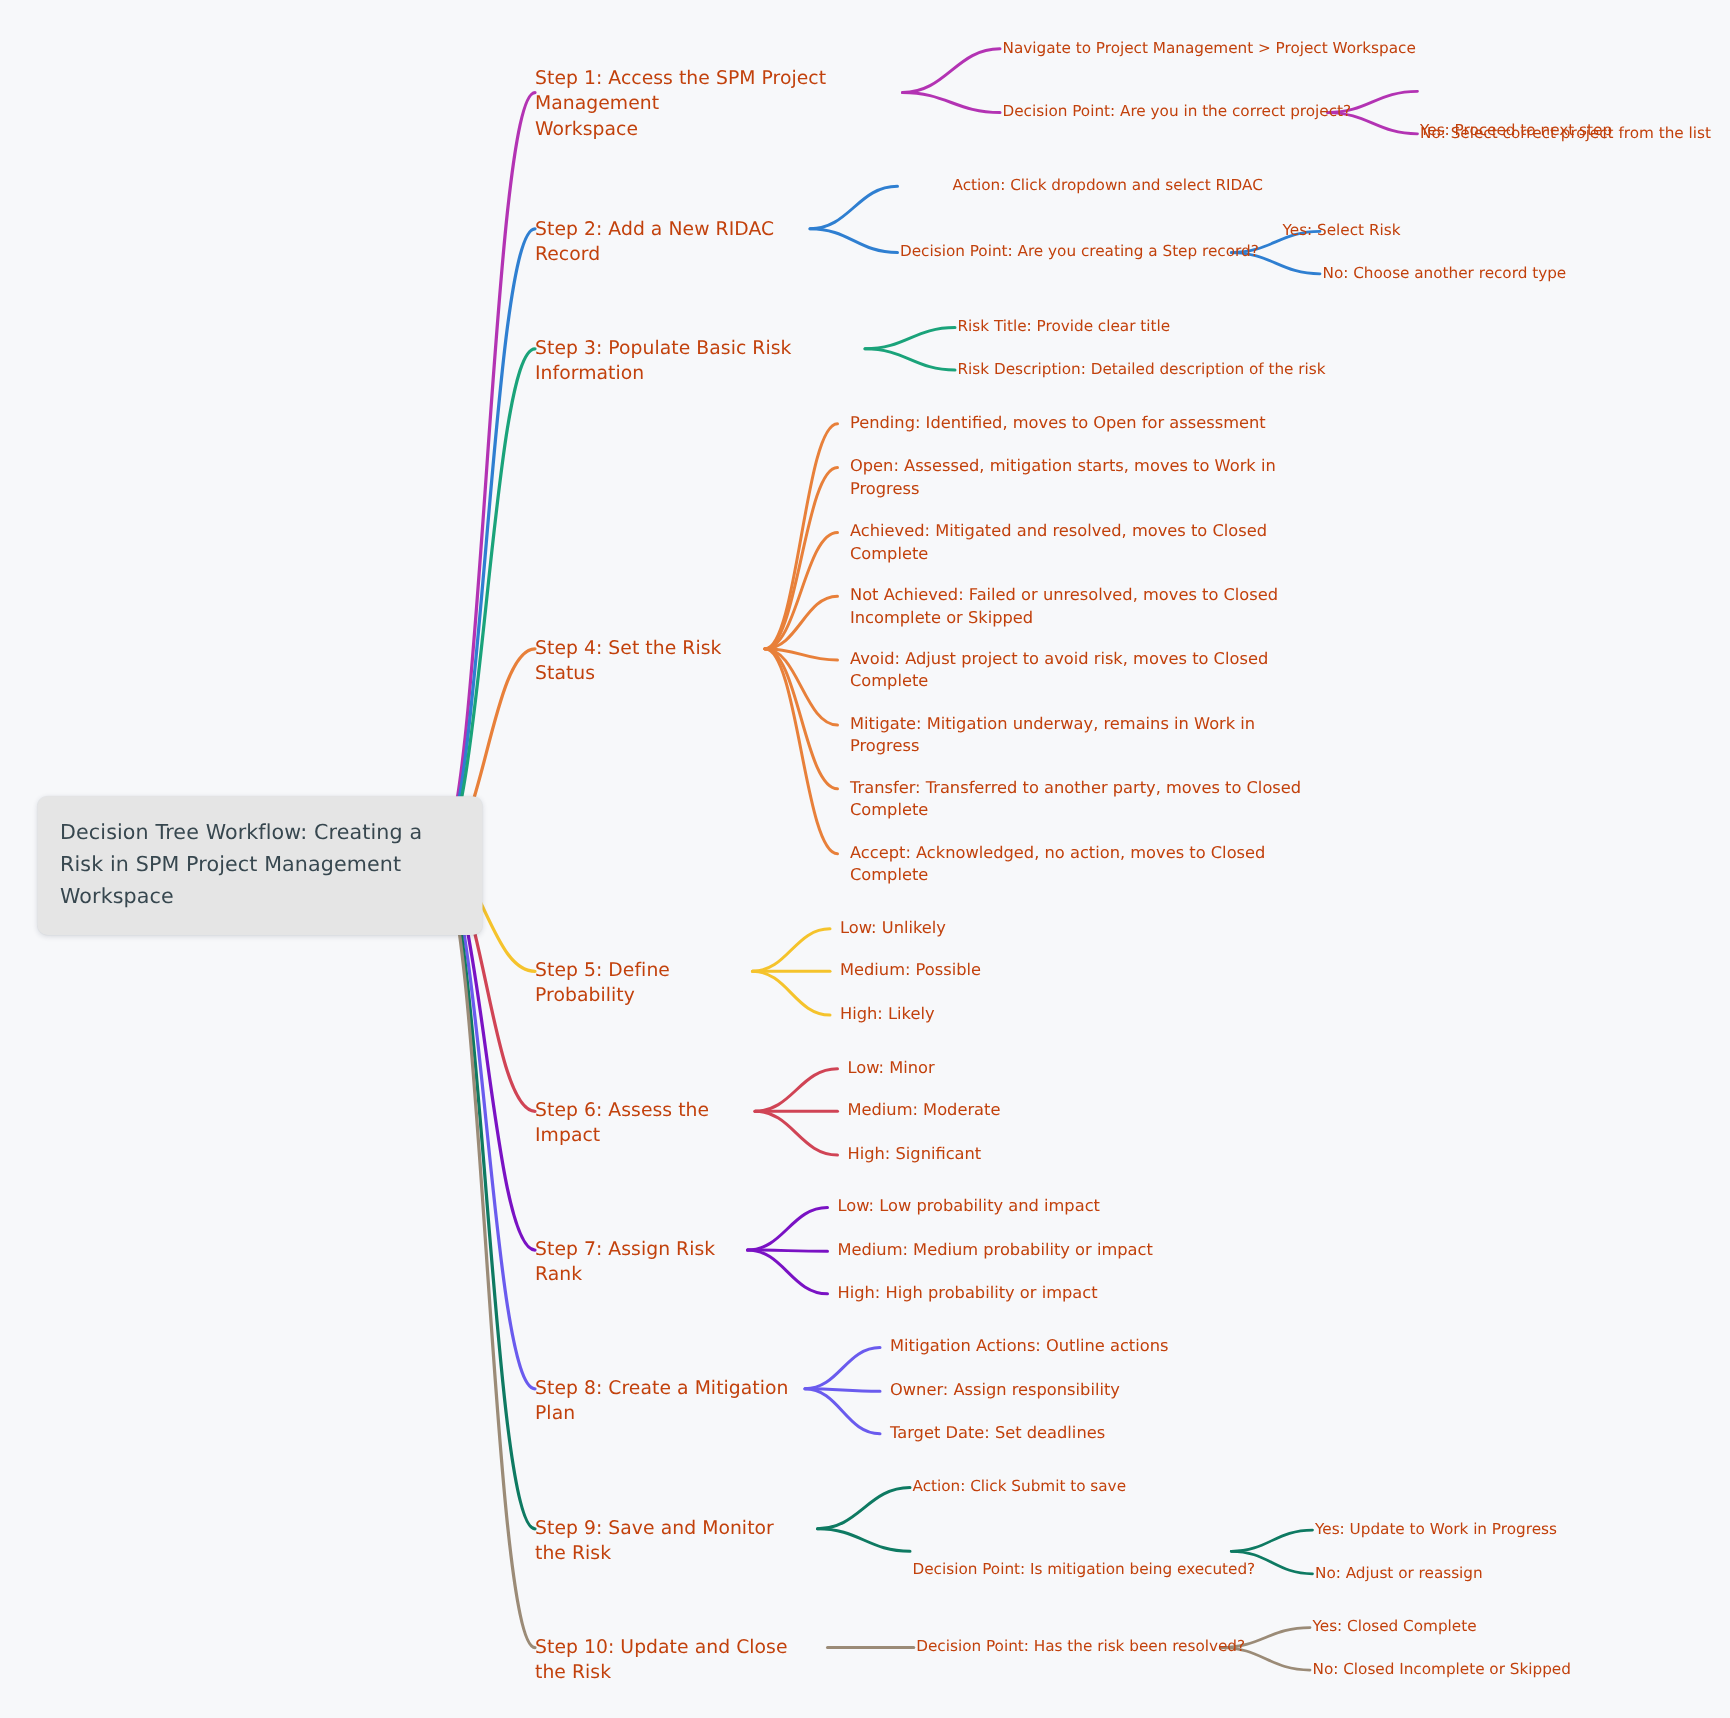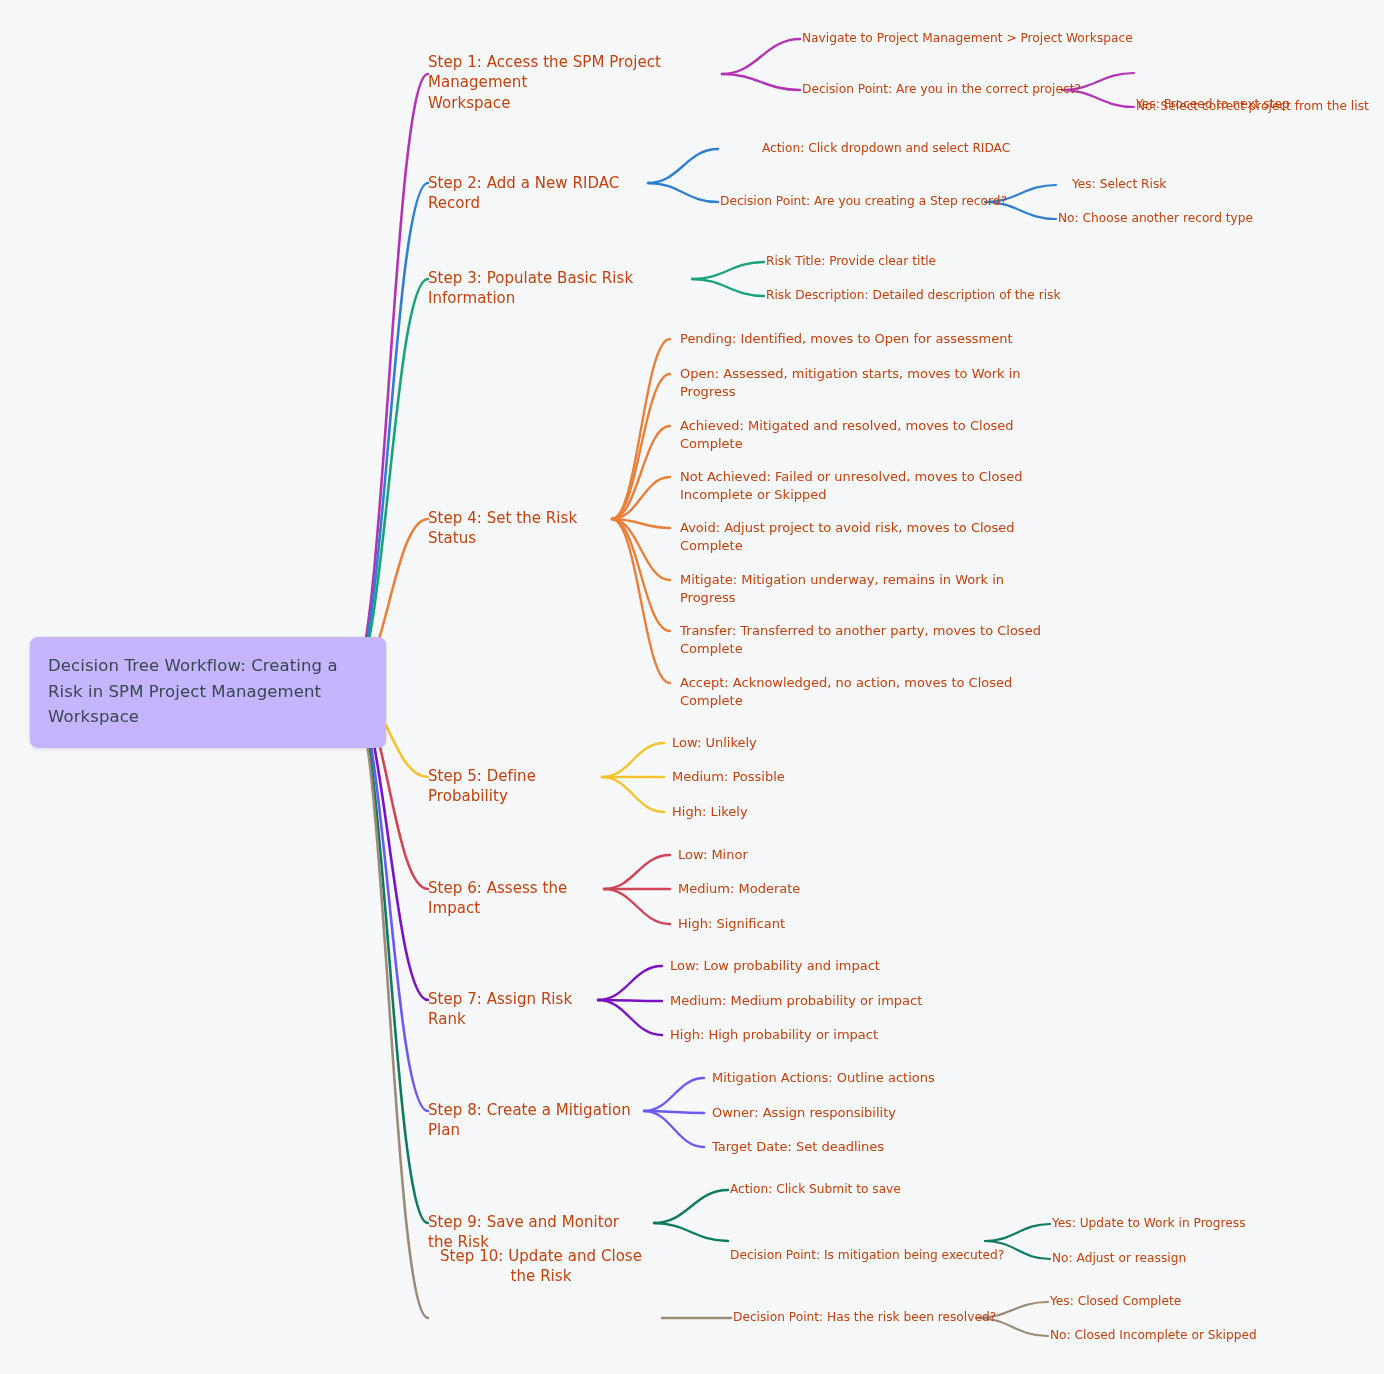--- a/index.html
+++ b/index.html
@@ -22,21 +22,21 @@
     height: 1374px;
     pointer-events: none;
   }
   .node {
     position: absolute;
     color: #c2410c;
     line-height: 1.35;
     white-space: pre-line;
   }
   .node.root {
-    background: #c4b5fd;
+    background: #e5e5e5;
     border-radius: 8px;
     box-shadow: 0 1px 4px rgba(30,40,60,0.13), 0 0 0 0.5px rgba(30,40,60,0.04);
     padding: 16px 18px 18px 18px;
     font-size: 16.5px;
     color: #37474f;
     line-height: 1.55;
     letter-spacing: 0.1px;
   }
   .node.lvl1 {
     font-size: 15px;
@@ -112,21 +112,21 @@
 Workspace</div>
       <div class="node lvl1 lt" style="left: 428px; top: 52px; width: 292px;">Step 1: Access the SPM Project Management
 Workspace</div>
       <div class="node lvl2 lt small" style="left: 802px; top: 30px;">Navigate to Project Management &gt; Project Workspace</div>
       <div class="node lvl2 lt small" style="left: 802px; top: 81px;">Decision Point: Are you in the correct project?</div>
       <div class="node lvl3 lt small" style="left: 1136px; top: 64px; margin-top: 32px;">Yes: Proceed to next step</div>
       <div class="node lvl3 lt small" style="left: 1136px; top: 98px;">No: Select correct project from the list</div>
       <div class="node lvl1 lt" style="left: 428px; top: 173px; width: 212px;">Step 2: Add a New RIDAC Record</div>
       <div class="node lvl2 lt small" style="left: 762px; top: 140px;">Action: Click dropdown and select RIDAC</div>
       <div class="node lvl2 lt small" style="left: 720px; top: 193px;">Decision Point: Are you creating a Step record?</div>
-      <div class="node lvl3 lt small" style="left: 1072px; top: 176px;">Yes: Select Risk</div>
+      <div class="node lvl3 lt small" style="left: 1026px; top: 176px;">Yes: Select Risk</div>
       <div class="node lvl3 lt small" style="left: 1058px; top: 210px;">No: Choose another record type</div>
       <div class="node lvl1 lt" style="left: 428px; top: 268px; width: 260px;">Step 3: Populate Basic Risk Information</div>
       <div class="node lvl2 lt small" style="left: 766px; top: 253px;">Risk Title: Provide clear title</div>
       <div class="node lvl2 lt small" style="left: 766px; top: 287px;">Risk Description: Detailed description of the risk</div>
       <div class="node lvl1 lt" style="left: 428px; top: 508px; width: 176px;">Step 4: Set the Risk Status</div>
       <div class="node lvl2 lt" style="left: 680px; top: 330px;">Pending: Identified, moves to Open for assessment</div>
       <div class="node lvl2 lt" style="left: 680px; top: 365px;">Open: Assessed, mitigation starts, moves to Work in
 Progress</div>
       <div class="node lvl2 lt" style="left: 680px; top: 417px;">Achieved: Mitigated and resolved, moves to Closed
 Complete</div>
@@ -154,18 +154,18 @@
       <div class="node lvl2 lt" style="left: 670px; top: 1026px;">High: High probability or impact</div>
       <div class="node lvl1 lt" style="left: 428px; top: 1100px; width: 208px;">Step 8: Create a Mitigation Plan</div>
       <div class="node lvl2 lt" style="left: 712px; top: 1069px;">Mitigation Actions: Outline actions</div>
       <div class="node lvl2 lt" style="left: 712px; top: 1104px;">Owner: Assign responsibility</div>
       <div class="node lvl2 lt" style="left: 712px; top: 1138px;">Target Date: Set deadlines</div>
       <div class="node lvl1 lt" style="left: 428px; top: 1212px; width: 218px;">Step 9: Save and Monitor the Risk</div>
       <div class="node lvl2 lt small" style="left: 730px; top: 1181px;">Action: Click Submit to save</div>
       <div class="node lvl2 lt small" style="left: 730px; top: 1232px; margin-top: 15px;">Decision Point: Is mitigation being executed?</div>
       <div class="node lvl3 lt small" style="left: 1052px; top: 1215px;">Yes: Update to Work in Progress</div>
       <div class="node lvl3 lt small" style="left: 1052px; top: 1250px;">No: Adjust or reassign</div>
-      <div class="node lvl1 lt" style="left: 428px; top: 1246px; width: 226px; text-align: center;">Step 10: Update and Close the Risk</div>
+      <div class="node lvl1 lt" style="left: 428px; top: 1307px; width: 226px;">Step 10: Update and Close the Risk</div>
       <div class="node lvl2 lt small" style="left: 733px; top: 1309px;">Decision Point: Has the risk been resolved?</div>
       <div class="node lvl3 lt small" style="left: 1050px; top: 1293px;">Yes: Closed Complete</div>
       <div class="node lvl3 lt small" style="left: 1050px; top: 1327px;">No: Closed Incomplete or Skipped</div>
     </div>
 </div>
 
 </body></html>

